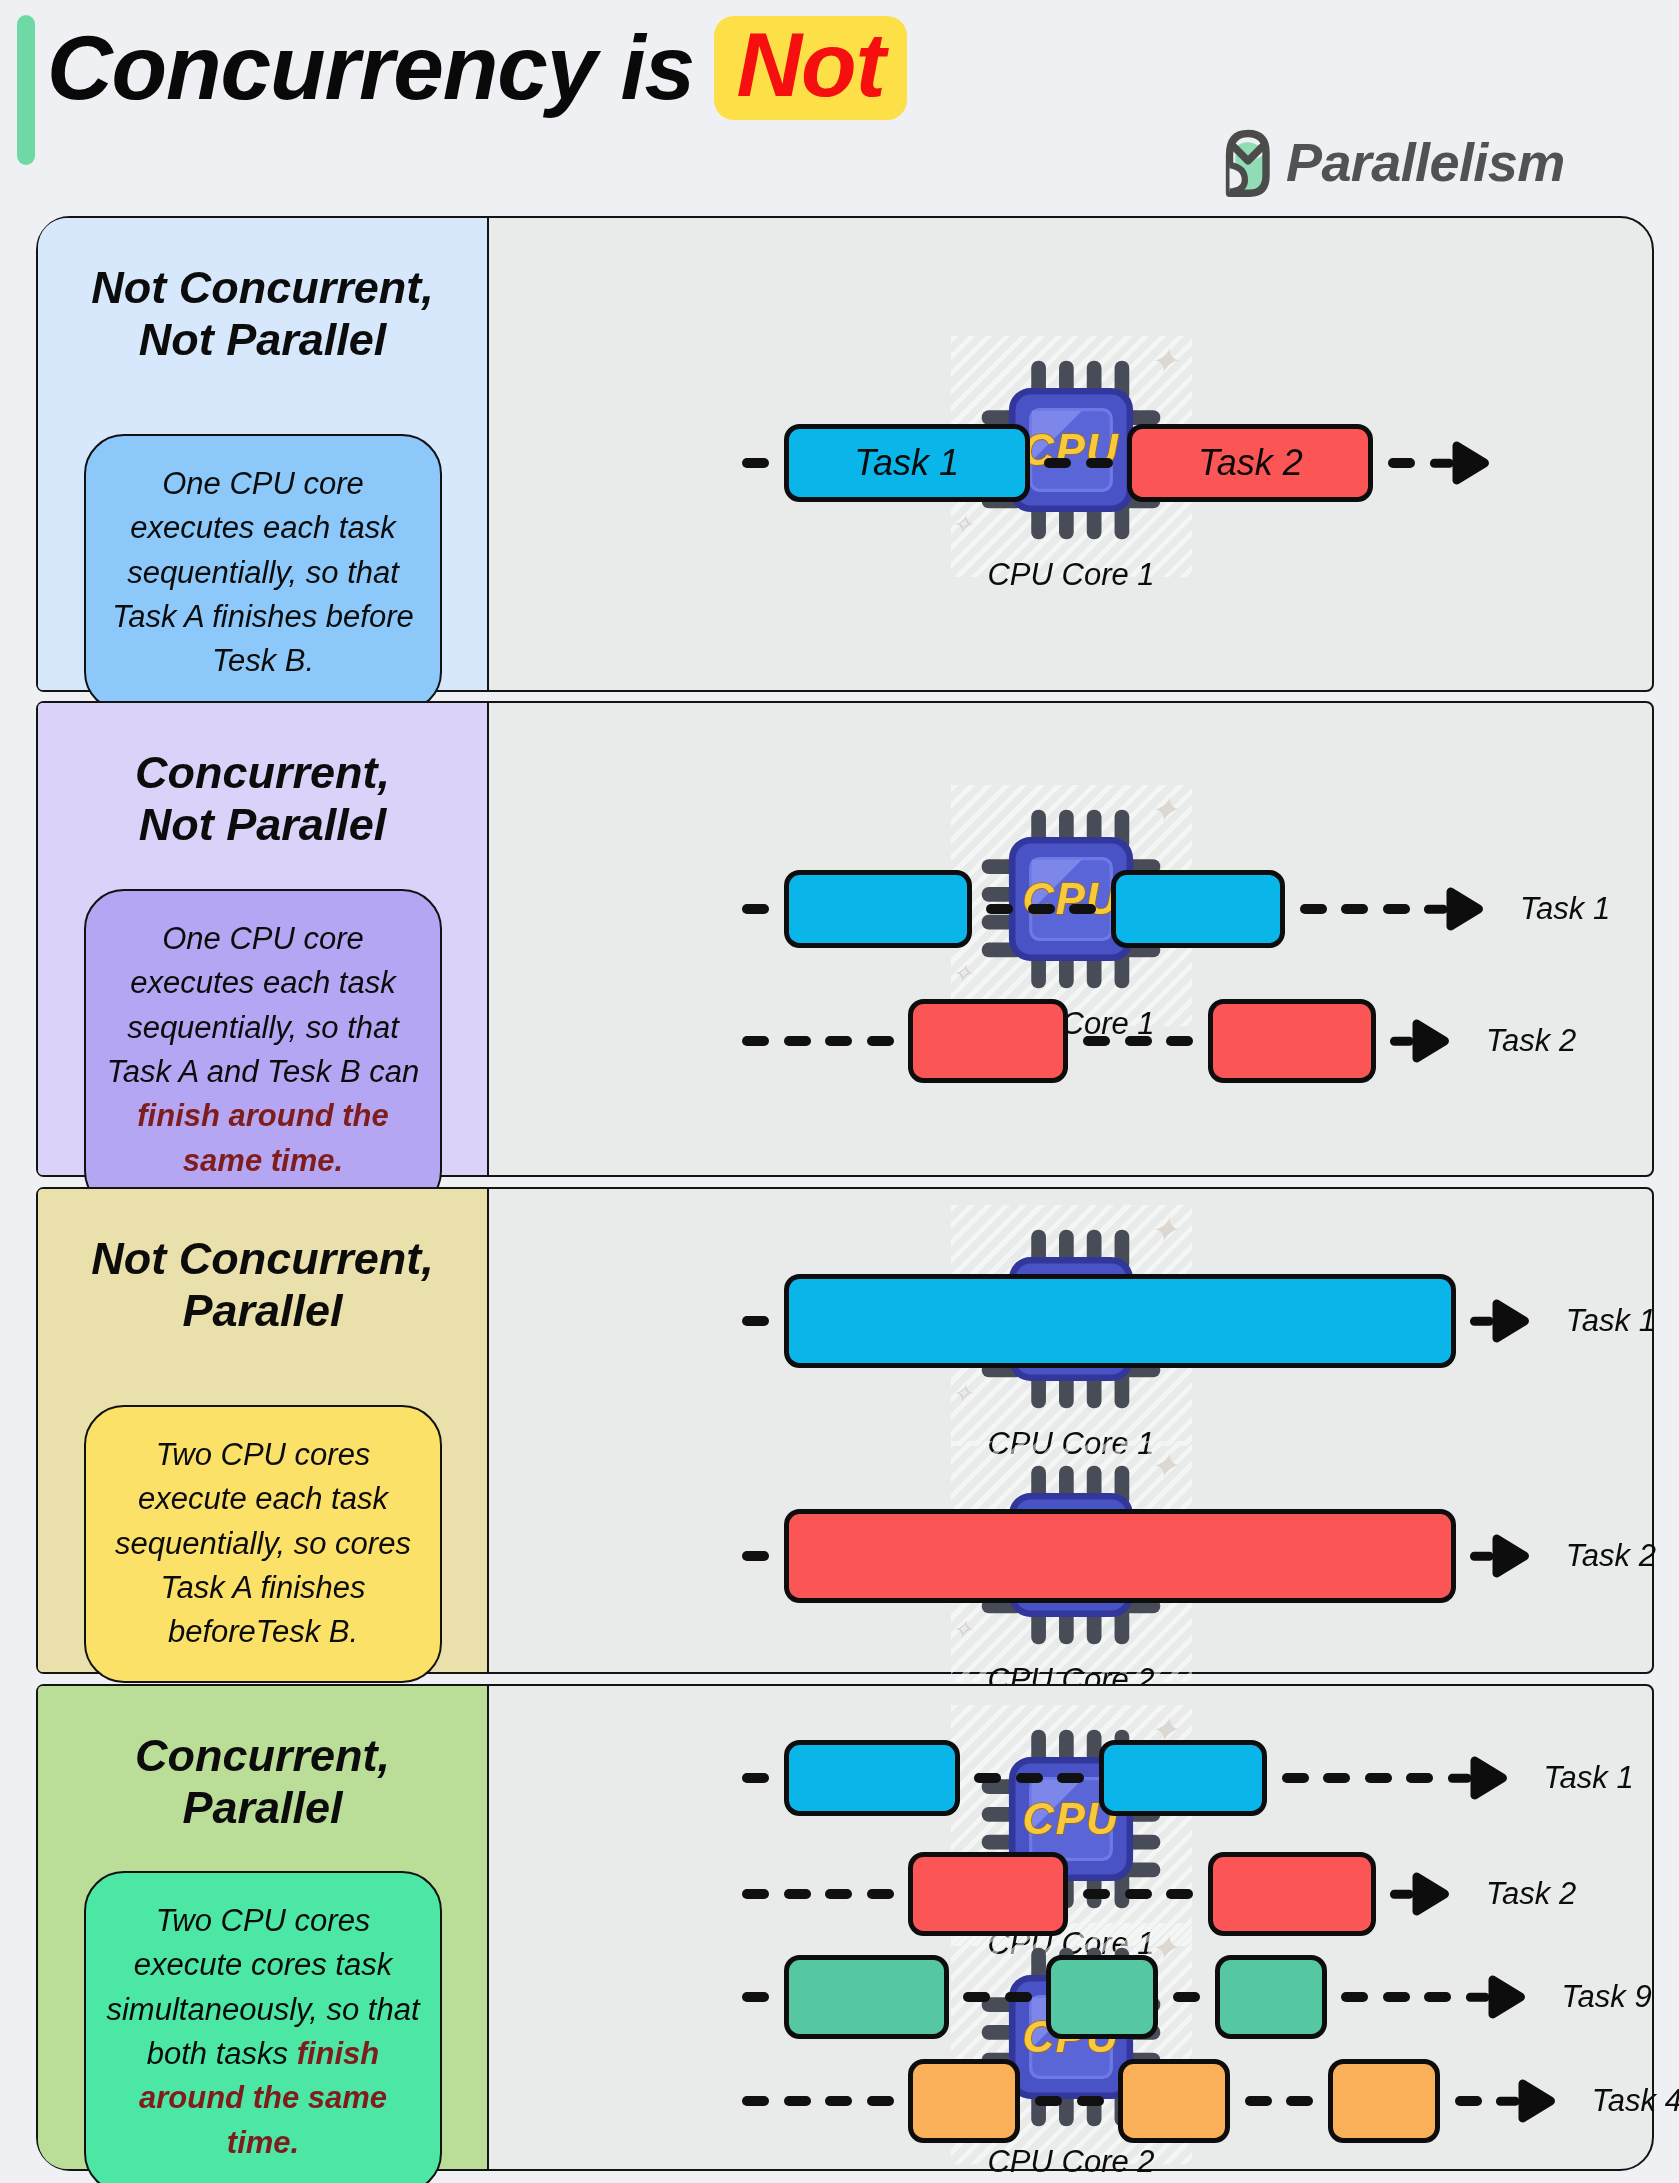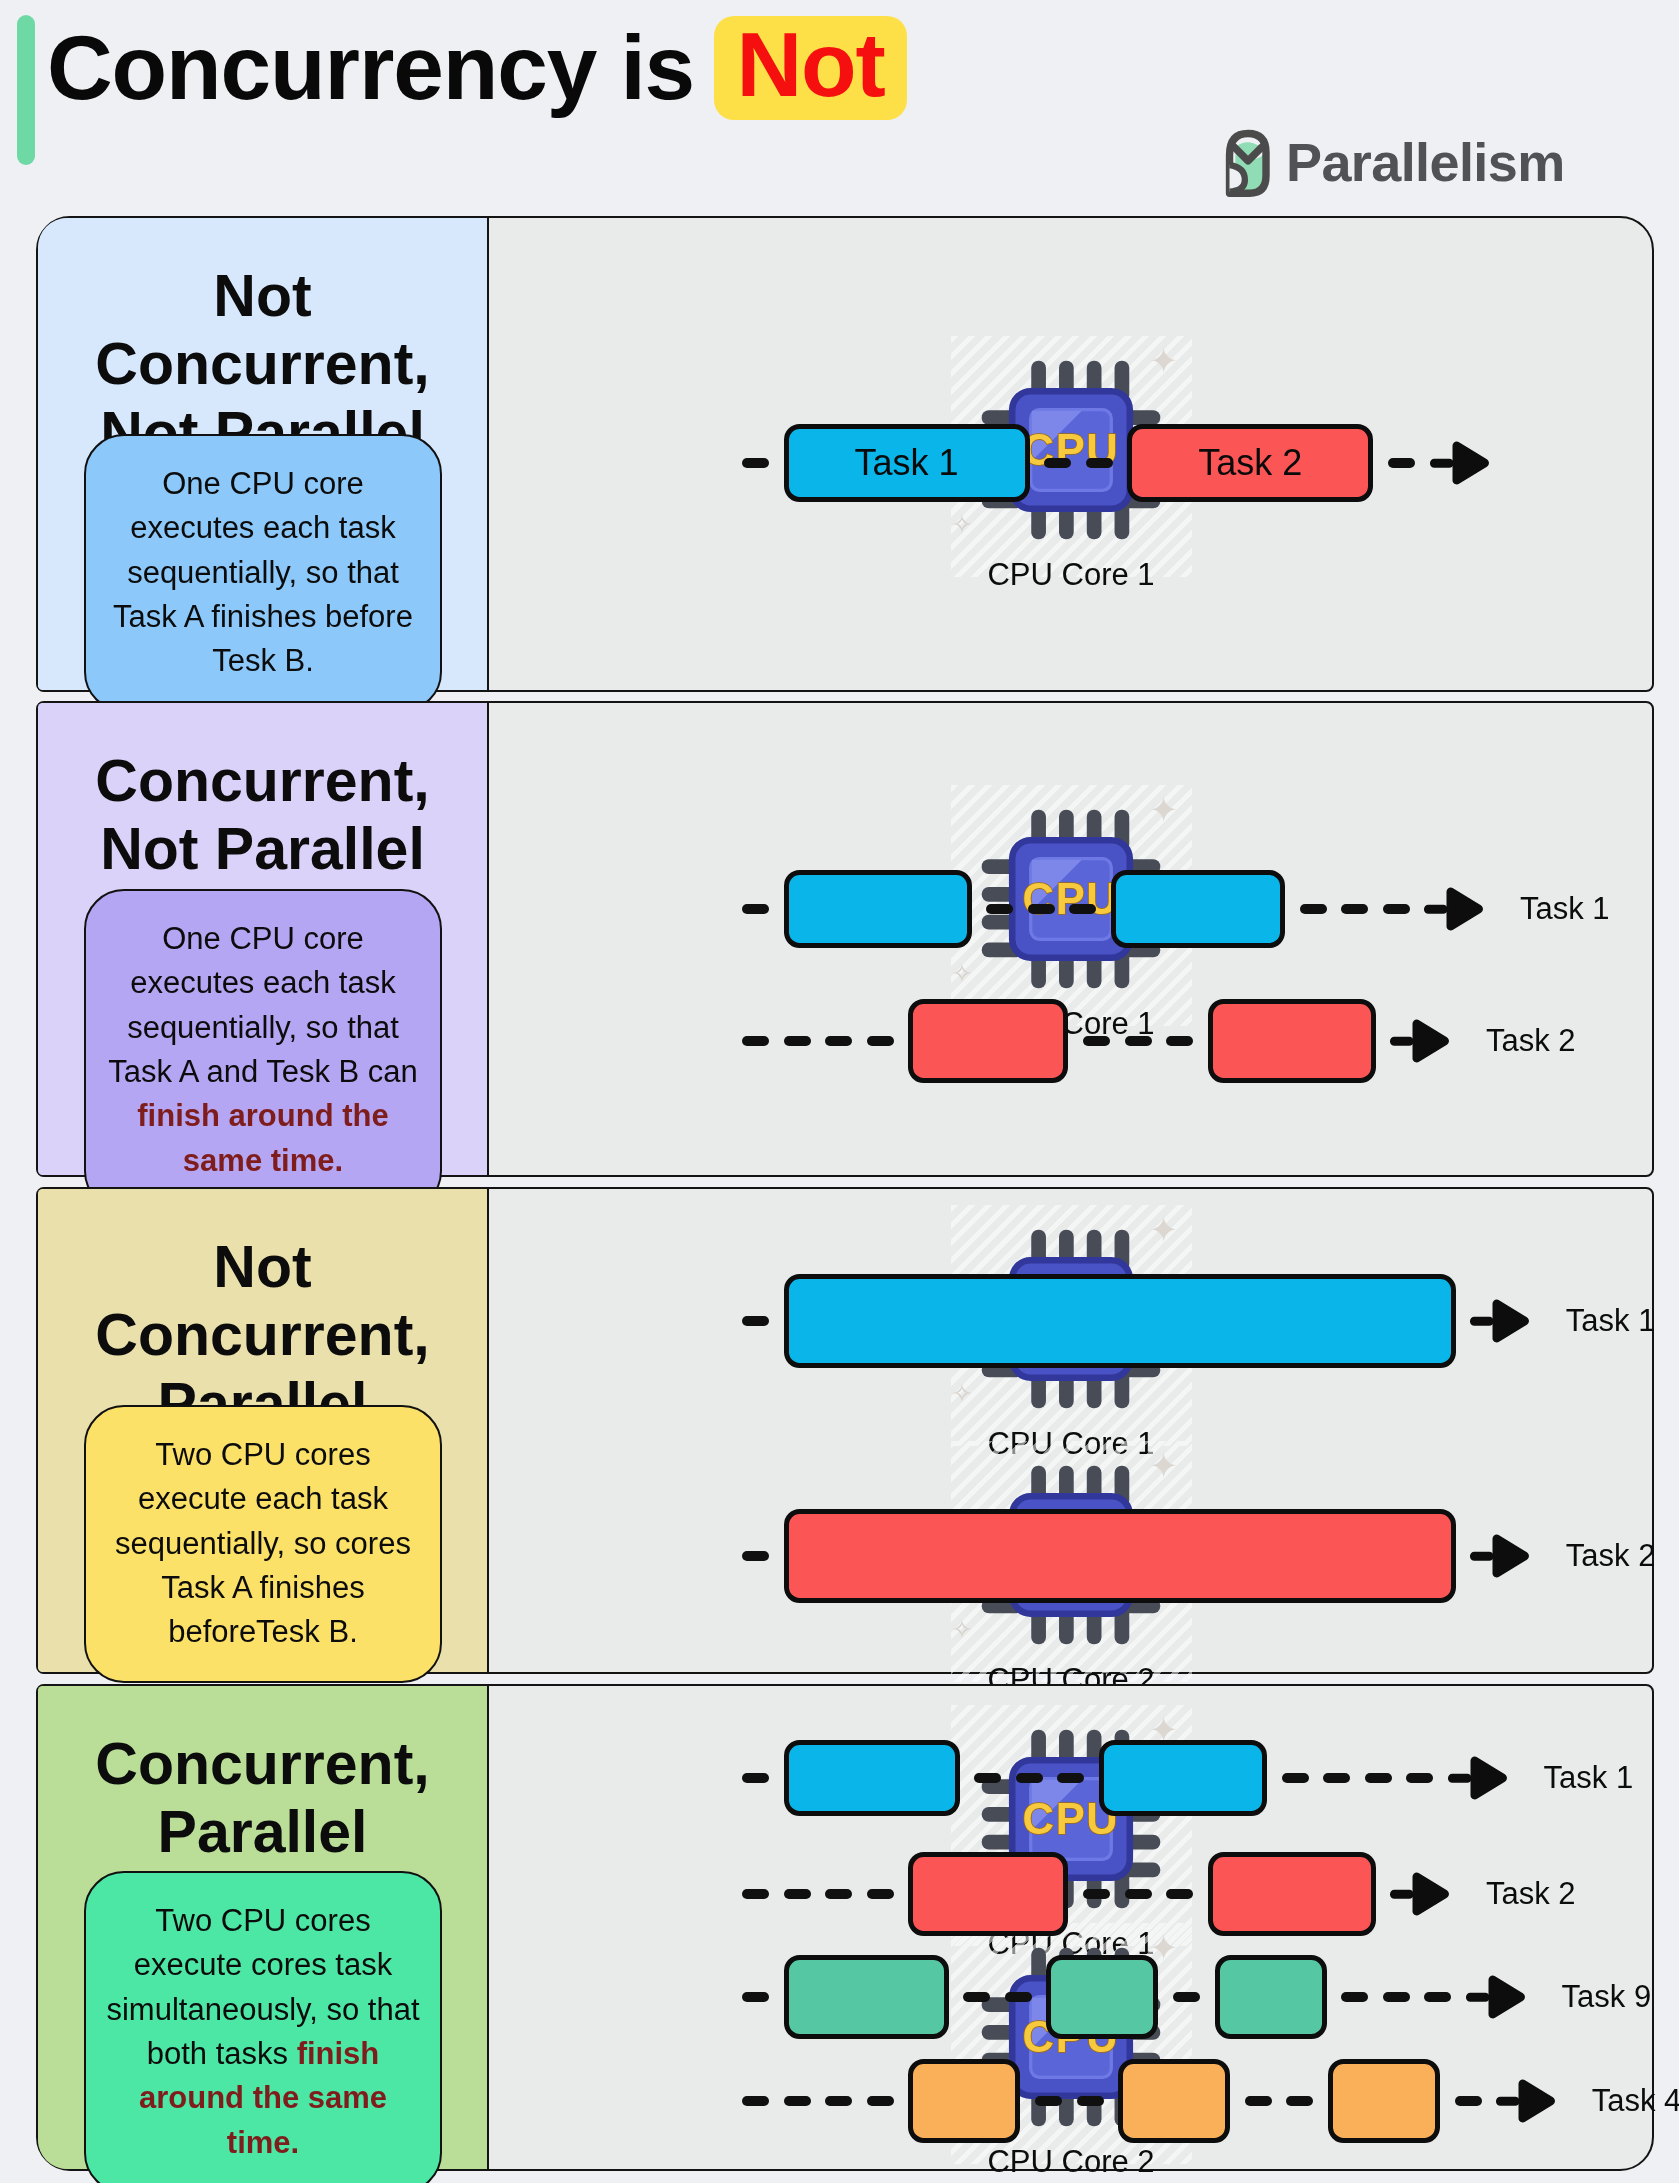--- a/index.html
+++ b/index.html
@@ -3,21 +3,21 @@
 <meta charset="utf-8">
 <style>
   html,body{margin:0;padding:0;}
   body{
     width:1679px;height:2183px;
     background:#eef0f3;
     font-family:"Liberation Sans", sans-serif;
     position:relative;
     -webkit-font-smoothing:antialiased;
   }
-  #canvas{position:absolute;inset:0;width:1679px;height:2183px;overflow:hidden;}
+  #canvas{position:absolute;inset:0;width:1679px;height:2183px;overflow:hidden;font-style:italic;}
 
   
   .accent-bar{
     position:absolute;left:17px;top:14.6px;width:18px;height:150px;
     border-radius:10px;background:#6fd9a5;
   }
   .title-row{
     position:absolute;left:47px;top:9px;height:118px;
     display:flex;align-items:center;gap:20px;
     font-size:91px;font-weight:bold;color:#090909;letter-spacing:-1.1px;
@@ -46,21 +46,21 @@
   .left-panel{
     position:absolute;left:0;top:0;bottom:0;width:451px;box-sizing:border-box;
     border-right:2.8px solid #141414;
   }
   #section1 .left-panel{border-radius:29px 0 0 4.5px;}
   #section2 .left-panel,#section3 .left-panel{border-radius:4.5px 0 0 4.5px;}
   #section4 .left-panel{border-radius:4.5px 0 0 29px;}
 
   .section-heading{
     position:absolute;left:0;right:0;top:44px;
-    text-align:center;font-size:59px;font-weight:bold;color:#0c0c0c;line-height:1.16;
+    text-align:center;font-size:45px;font-weight:bold;color:#0c0c0c;line-height:1.16;
   }
   .desc-box{
     position:absolute;left:46px;width:358px;box-sizing:border-box;
     border:2.2px solid #111;border-radius:40px;
     padding:26px 15px;text-align:center;
     font-size:31px;line-height:1.43;color:#0c0c0c;
   }
   .desc-red{color:#7f1d1d;font-weight:bold;}
 
   .right-panel{position:absolute;left:451px;top:0;right:0;bottom:0;}

